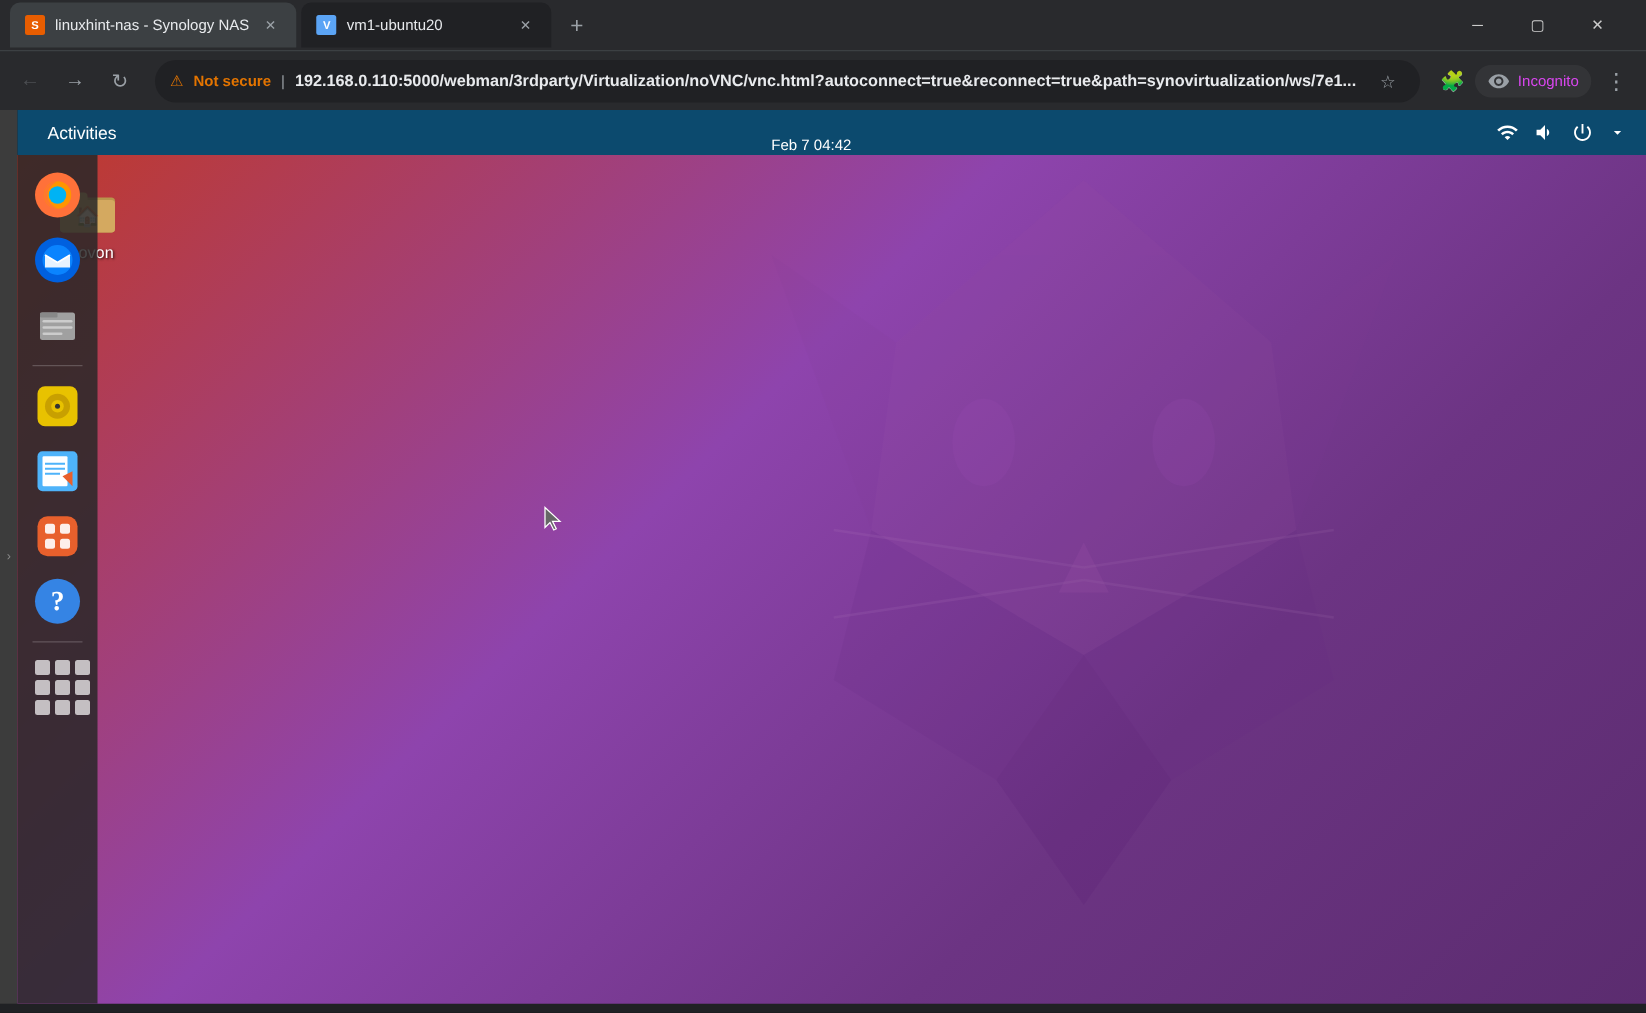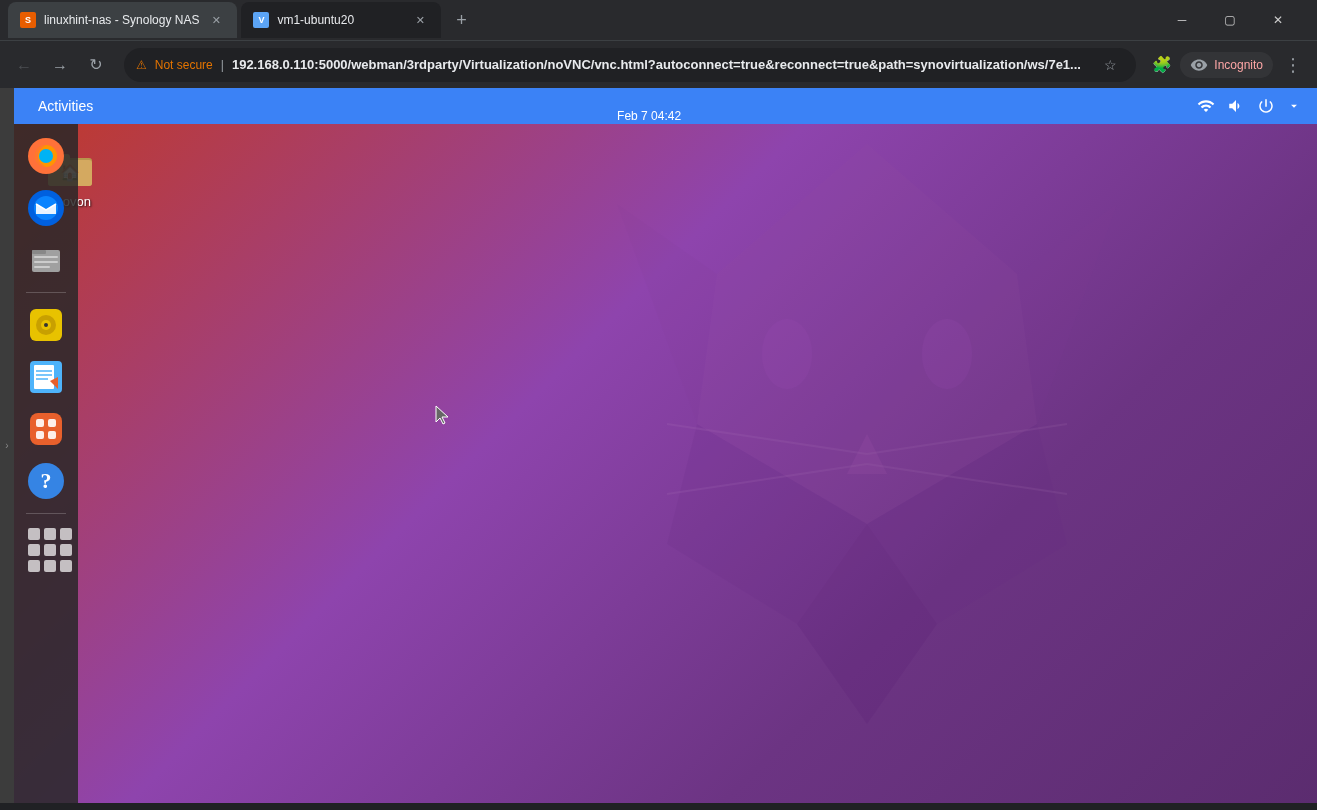--- a/index.html
+++ b/index.html
@@ -16,31 +16,31 @@
     .new-tab-btn { width: 32px; height: 32px; border: none; background: transparent; color: #9aa0a6; cursor: pointer; font-size: 18px; display: flex; align-items: center; justify-content: center; border-radius: 50%; }
 
     
     .address-bar { height: 48px; background: #292a2d; display: flex; align-items: center; padding: 0 8px; gap: 4px; border-top: 1px solid #3c4043; }
     .nav-btn { width: 32px; height: 32px; border: none; background: transparent; color: #9aa0a6; cursor: pointer; border-radius: 50%; display: flex; align-items: center; justify-content: center; font-size: 16px; }
     .nav-btn.disabled { opacity: 0.3; cursor: default; }
     .address-box { flex: 1; height: 34px; background: #202124; border-radius: 17px; display: flex; align-items: center; padding: 0 12px; gap: 8px; margin: 0 8px; }
     .security-icon { font-size: 12px; color: #e37400; }
     .address-text { font-size: 13px; color: #e8eaed; flex: 1; overflow: hidden; text-overflow: ellipsis; white-space: nowrap; font-weight: bold; }
     .addr-btn { width: 28px; height: 28px; border: none; background: transparent; color: #9aa0a6; cursor: pointer; border-radius: 50%; display: flex; align-items: center; justify-content: center; font-size: 14px; }
-    .incognito-badge { display: flex; align-items: center; gap: 6px; color: #fca5a5; font-size: 12px; padding: 4px 10px; background: rgba(255,255,255,0.05); border-radius: 16px; }
+    .incognito-badge { display: flex; align-items: center; gap: 6px; color: #d946ef; font-size: 12px; padding: 4px 10px; background: rgba(255,255,255,0.05); border-radius: 16px; }
     .more-btn { width: 32px; height: 32px; border: none; background: transparent; color: #9aa0a6; cursor: pointer; border-radius: 50%; display: flex; align-items: center; justify-content: center; font-size: 18px; }
 
     
     .vm-content { width: 1317px; height: 715px; background: #1a1a1a; display: flex; }
 
     
     .ubuntu-outer { flex: 1; display: flex; flex-direction: column; }
 
     
-    .gnome-topbar { height: 36px; background: #3b82f6; display: flex; align-items: center; padding: 0 16px; justify-content: space-between; }
+    .gnome-topbar { height: 36px; background: #0c4a6e; display: flex; align-items: center; padding: 0 16px; justify-content: space-between; }
     .gnome-activities { font-size: 14px; color: white; cursor: pointer; padding: 0 8px; }
     .gnome-clock { font-size: 12px; color: white; margin-top: 19px; }
     .gnome-sys-tray { display: flex; gap: 12px; align-items: center; color: white; font-size: 15px; }
 
     
     .ubuntu-desktop { flex: 1; background: linear-gradient(135deg, #c0392b 0%, #8e44ad 40%, #6c3483 70%, #5b2c6f 100%); position: relative; display: flex; overflow: hidden; }
 
     
     .cat-watermark { position: absolute; right: 100px; top: 0; bottom: 0; width: 700px; opacity: 0.35; }
 
@@ -97,21 +97,21 @@
   </div>
 </div>
 
 <div class="address-bar">
   <button class="nav-btn disabled">←</button>
   <button class="nav-btn">→</button>
   <button class="nav-btn">↻</button>
 
   <div class="address-box">
     <span class="security-icon">⚠</span>
-    <span style="font-size:12px;color:#e37400;">Not secure</span>
+    <span style="font-size:12px;color:#e37400;font-weight:bold;">Not secure</span>
     <span style="color:#9aa0a6;font-size:12px;">|</span>
     <span class="address-text">192.168.0.110:5000/webman/3rdparty/Virtualization/noVNC/vnc.html?autoconnect=true&amp;reconnect=true&amp;path=synovirtualization/ws/7e1...</span>
     <button class="addr-btn">☆</button>
   </div>
 
   <button class="addr-btn" style="font-size:16px;">🧩</button>
 
   <div class="incognito-badge">
     <svg width="18" height="18" viewBox="0 0 24 24" fill="#9aa0a6">
       <path d="M12 4.5C7 4.5 2.73 7.61 1 12c1.73 4.39 6 7.5 11 7.5s9.27-3.11 11-7.5c-1.73-4.39-6-7.5-11-7.5zm0 12.5c-2.76 0-5-2.24-5-5s2.24-5 5-5 5 2.24 5 5-2.24 5-5 5zm0-8c-1.66 0-3 1.34-3 3s1.34 3 3 3 3-1.34 3-3-1.34-3-3-3z"></path>

